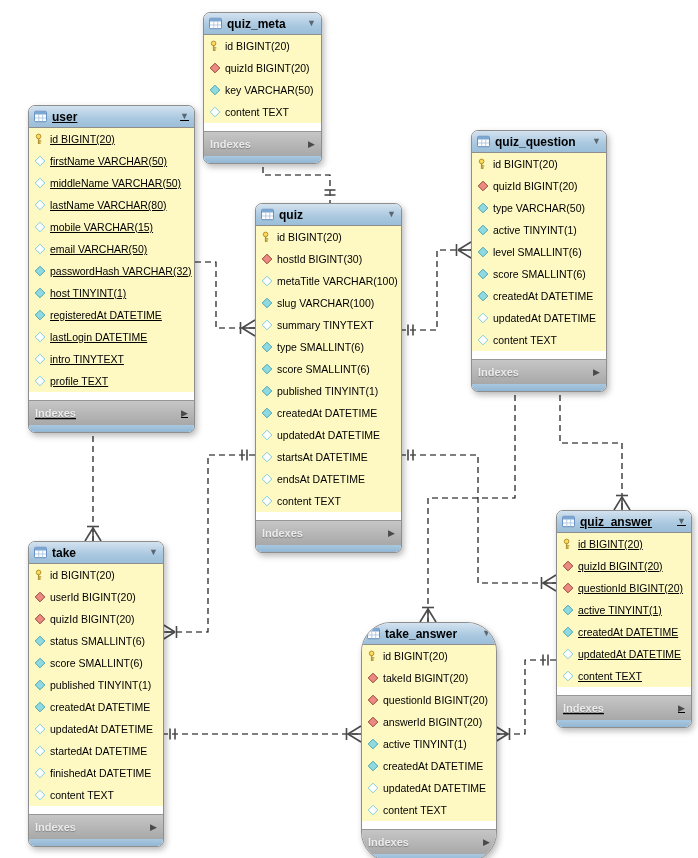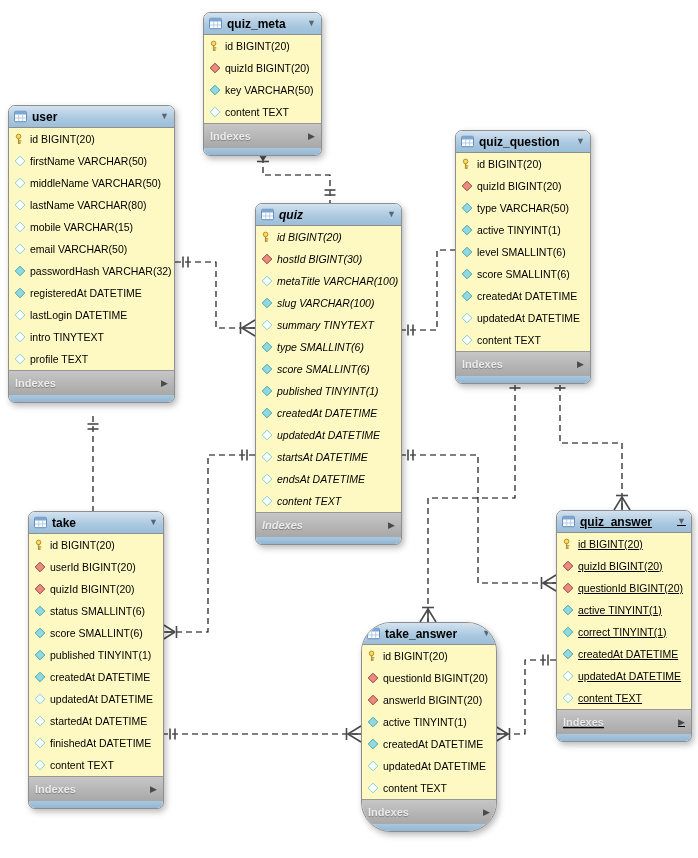--- a/index.html
+++ b/index.html
@@ -30,20 +30,21 @@
     font-size:10.5px;color:#000;white-space:nowrap;overflow:hidden;
   }
   .col-icon{display:flex;align-items:center;justify-content:center;width:13px;flex:0 0 13px;}
   .tbl-indexes{
     height:18px;display:flex;align-items:center;justify-content:space-between;
     padding:12px 6px;box-sizing:border-box;
     background:linear-gradient(#c6c6c6,#a8a8a8);
     border-top:1px solid #979797;
     font-size:11px;font-weight:bold;color:#ececec;
     text-shadow:0 1px 1px #7e7e7e;
+    margin-top:8px;
   }
   .tbl-indexes .expand{font-size:9px;color:#4a4a4a;text-shadow:none;}
   .tbl-footer{height:7px;background:linear-gradient(#a9c8e0,#93b6d2);}
 </style>
 </head>
 <body>
 
 <div id="canvas">
   <svg id="connector-layer" width="698" height="858" viewBox="0 0 698 858">
       <g>
@@ -185,21 +186,21 @@
           </span>
           <span>content TEXT</span>
         </div>
       </div>
       <div class="tbl-indexes">
         <span>Indexes</span>
         <span class="expand">▶</span>
       </div>
       <div class="tbl-footer"></div>
     </div>
-    <div class="tbl" style="left: 8px; top: 105px; width: 165px;">
+    <div class="tbl" style="left: 28px; top: 105px; width: 165px; text-decoration: underline;">
       <div class="tbl-header">
         <span class="col-icon">
           <svg width="15" height="13" viewBox="0 0 15 13">
             <rect x="0.5" y="0.5" width="14" height="12" rx="1.5" fill="#ffffff" stroke="#4a7ab5"></rect>
             <rect x="1.2" y="1.2" width="12.6" height="3" fill="#7aa7d4"></rect>
             <line x1="5.5" y1="4.2" x2="5.5" y2="12.2" stroke="#aac4de"></line>
             <line x1="10" y1="4.2" x2="10" y2="12.2" stroke="#aac4de"></line>
             <line x1="1" y1="8.2" x2="14" y2="8.2" stroke="#aac4de"></line>
           </svg>
         </span>
@@ -263,20 +264,28 @@
             </svg>
           </span>
           <span>passwordHash VARCHAR(32)</span>
         </div>
         <div class="tbl-row">
           <span class="col-icon">
             <svg width="12" height="12" viewBox="0 0 12 12">
               <path d="M6 1.2 L10.8 6 L6 10.8 L1.2 6 Z" fill="#8fd9e2" stroke="#4aa6b0" stroke-width="1"></path>
             </svg>
           </span>
+          <span>host TINYINT(1)</span>
+        </div>
+        <div class="tbl-row">
+          <span class="col-icon">
+            <svg width="12" height="12" viewBox="0 0 12 12">
+              <path d="M6 1.2 L10.8 6 L6 10.8 L1.2 6 Z" fill="#8fd9e2" stroke="#4aa6b0" stroke-width="1"></path>
+            </svg>
+          </span>
           <span>registeredAt DATETIME</span>
         </div>
         <div class="tbl-row">
           <span class="col-icon">
             <svg width="12" height="12" viewBox="0 0 12 12">
               <path d="M6 1.2 L10.8 6 L6 10.8 L1.2 6 Z" fill="#ffffff" stroke="#7fcdd6" stroke-width="1"></path>
             </svg>
           </span>
           <span>lastLogin DATETIME</span>
         </div>
@@ -296,21 +305,21 @@
           </span>
           <span>profile TEXT</span>
         </div>
       </div>
       <div class="tbl-indexes">
         <span>Indexes</span>
         <span class="expand">▶</span>
       </div>
       <div class="tbl-footer"></div>
     </div>
-    <div class="tbl" style="left: 255px; top: 203px; width: 145px; font-style: italic;">
+    <div class="tbl" style="left: 255px; top: 203px; width: 145px;">
       <div class="tbl-header">
         <span class="col-icon">
           <svg width="15" height="13" viewBox="0 0 15 13">
             <rect x="0.5" y="0.5" width="14" height="12" rx="1.5" fill="#ffffff" stroke="#4a7ab5"></rect>
             <rect x="1.2" y="1.2" width="12.6" height="3" fill="#7aa7d4"></rect>
             <line x1="5.5" y1="4.2" x2="5.5" y2="12.2" stroke="#aac4de"></line>
             <line x1="10" y1="4.2" x2="10" y2="12.2" stroke="#aac4de"></line>
             <line x1="1" y1="8.2" x2="14" y2="8.2" stroke="#aac4de"></line>
           </svg>
         </span>
@@ -423,21 +432,21 @@
           </span>
           <span>content TEXT</span>
         </div>
       </div>
       <div class="tbl-indexes">
         <span>Indexes</span>
         <span class="expand">▶</span>
       </div>
       <div class="tbl-footer"></div>
     </div>
-    <div class="tbl" style="left: 455px; top: 130px; width: 134px;">
+    <div class="tbl" style="left: 471px; top: 130px; width: 134px;">
       <div class="tbl-header">
         <span class="col-icon">
           <svg width="15" height="13" viewBox="0 0 15 13">
             <rect x="0.5" y="0.5" width="14" height="12" rx="1.5" fill="#ffffff" stroke="#4a7ab5"></rect>
             <rect x="1.2" y="1.2" width="12.6" height="3" fill="#7aa7d4"></rect>
             <line x1="5.5" y1="4.2" x2="5.5" y2="12.2" stroke="#aac4de"></line>
             <line x1="10" y1="4.2" x2="10" y2="12.2" stroke="#aac4de"></line>
             <line x1="1" y1="8.2" x2="14" y2="8.2" stroke="#aac4de"></line>
           </svg>
         </span>
@@ -572,28 +581,20 @@
             </svg>
           </span>
           <span>active TINYINT(1)</span>
         </div>
         <div class="tbl-row">
           <span class="col-icon">
             <svg width="12" height="12" viewBox="0 0 12 12">
               <path d="M6 1.2 L10.8 6 L6 10.8 L1.2 6 Z" fill="#8fd9e2" stroke="#4aa6b0" stroke-width="1"></path>
             </svg>
           </span>
-          <span>correct TINYINT(1)</span>
-        </div>
-        <div class="tbl-row">
-          <span class="col-icon">
-            <svg width="12" height="12" viewBox="0 0 12 12">
-              <path d="M6 1.2 L10.8 6 L6 10.8 L1.2 6 Z" fill="#8fd9e2" stroke="#4aa6b0" stroke-width="1"></path>
-            </svg>
-          </span>
           <span>createdAt DATETIME</span>
         </div>
         <div class="tbl-row">
           <span class="col-icon">
             <svg width="12" height="12" viewBox="0 0 12 12">
               <path d="M6 1.2 L10.8 6 L6 10.8 L1.2 6 Z" fill="#ffffff" stroke="#7fcdd6" stroke-width="1"></path>
             </svg>
           </span>
           <span>updatedAt DATETIME</span>
         </div>
@@ -605,21 +606,21 @@
           </span>
           <span>content TEXT</span>
         </div>
       </div>
       <div class="tbl-indexes">
         <span>Indexes</span>
         <span class="expand">▶</span>
       </div>
       <div class="tbl-footer"></div>
     </div>
-    <div class="tbl" style="left: 28px; top: 511px; width: 134px;">
+    <div class="tbl" style="left: 28px; top: 541px; width: 134px;">
       <div class="tbl-header">
         <span class="col-icon">
           <svg width="15" height="13" viewBox="0 0 15 13">
             <rect x="0.5" y="0.5" width="14" height="12" rx="1.5" fill="#ffffff" stroke="#4a7ab5"></rect>
             <rect x="1.2" y="1.2" width="12.6" height="3" fill="#7aa7d4"></rect>
             <line x1="5.5" y1="4.2" x2="5.5" y2="12.2" stroke="#aac4de"></line>
             <line x1="10" y1="4.2" x2="10" y2="12.2" stroke="#aac4de"></line>
             <line x1="1" y1="8.2" x2="14" y2="8.2" stroke="#aac4de"></line>
           </svg>
         </span>
@@ -746,20 +747,28 @@
             </svg>
           </span>
           <span>id BIGINT(20)</span>
         </div>
         <div class="tbl-row">
           <span class="col-icon">
             <svg width="12" height="12" viewBox="0 0 12 12">
               <path d="M6 1.2 L10.8 6 L6 10.8 L1.2 6 Z" fill="#ea8a80" stroke="#96453c" stroke-width="1"></path>
             </svg>
           </span>
+          <span>takeId BIGINT(20)</span>
+        </div>
+        <div class="tbl-row">
+          <span class="col-icon">
+            <svg width="12" height="12" viewBox="0 0 12 12">
+              <path d="M6 1.2 L10.8 6 L6 10.8 L1.2 6 Z" fill="#ea8a80" stroke="#96453c" stroke-width="1"></path>
+            </svg>
+          </span>
           <span>questionId BIGINT(20)</span>
         </div>
         <div class="tbl-row">
           <span class="col-icon">
             <svg width="12" height="12" viewBox="0 0 12 12">
               <path d="M6 1.2 L10.8 6 L6 10.8 L1.2 6 Z" fill="#ea8a80" stroke="#96453c" stroke-width="1"></path>
             </svg>
           </span>
           <span>answerId BIGINT(20)</span>
         </div>

